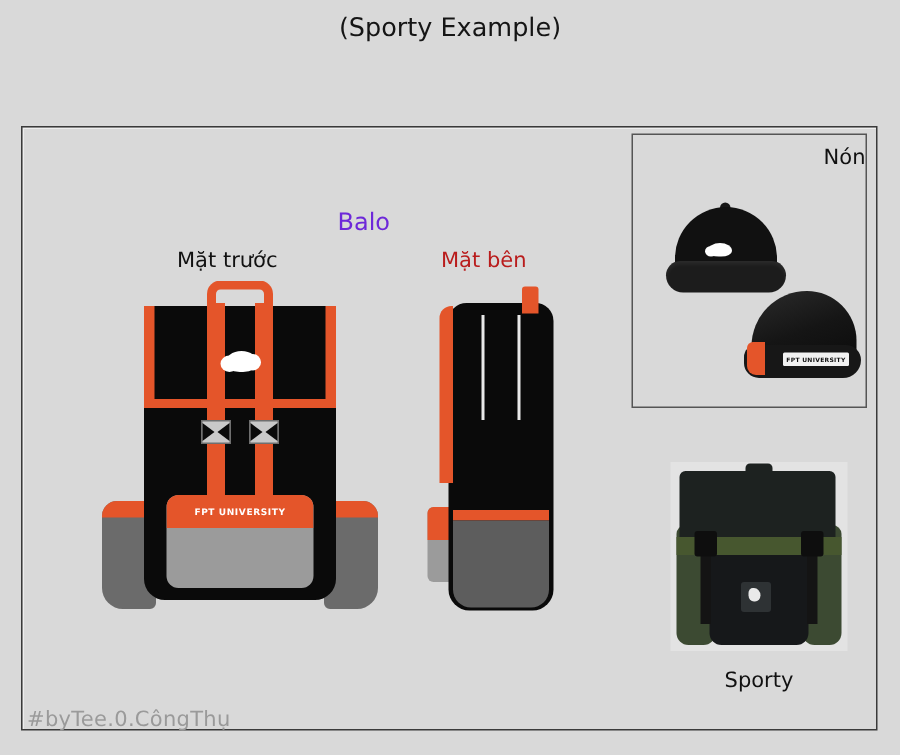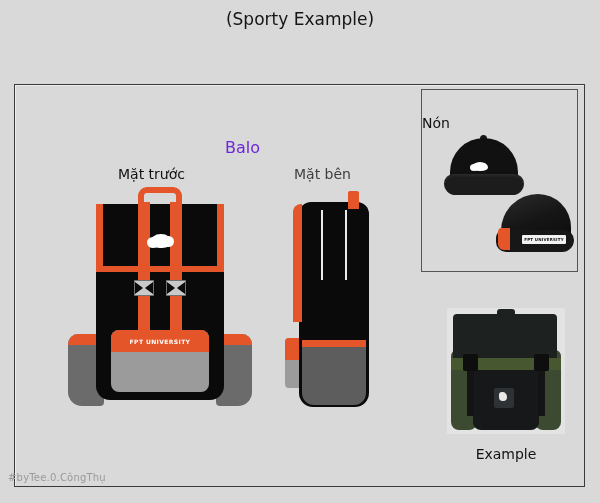--- a/index.html
+++ b/index.html
@@ -50,21 +50,21 @@
   .balo-title{
     position:absolute;left:225px;top:138px;
     font-size:16px;color:#6d28d9;
   }
   .label-front{
     position:absolute;left:118px;top:166px;
     font-size:14px;color:#111;
   }
   .label-side{
     position:absolute;left:294px;top:166px;
-    font-size:14px;color:#404040;
+    font-size:14px;color:#b91c1c;
   }
 
   
   .bp-front{
     position:absolute;left:60px;top:196px;width:200px;height:215px;
   }
   .bp-side-pocket{
     position:absolute;bottom:5px;width:36px;height:72px;
     background:#6b6b6b;
   }
@@ -178,21 +178,21 @@
     position:absolute;left:0;top:0;width:16px;height:22px;
     background:#e4552a;border-radius:4px 0 0 0;
   }
 
   
   .hat-panel{
     position:absolute;left:421px;top:89px;width:157px;height:183px;
     border:1.2px solid #555;box-sizing:border-box;background:#d9d9d9;
   }
   .hat-title{
-    position:absolute;left:0;right:0;top:25px;text-align:left;
+    position:absolute;left:0;right:0;top:7px;text-align:right;
     font-size:14px;color:#111;
   }
   
   .hat1{position:absolute;left:22px;top:48px;width:80px;height:58px;}
   .hat1-crown{
     position:absolute;left:6px;top:0;width:68px;height:44px;
     background:#111;border-radius:34px 34px 6px 6px;
   }
   .hat1-band{
     position:absolute;left:0;top:36px;width:80px;height:21px;
@@ -286,22 +286,22 @@
     position:absolute;left:50px;top:1px;width:18px;height:7px;
     background:#1d2220;border-radius:3px 3px 0 0;
   }
   .example-label{
     position:absolute;left:447px;top:446px;width:118px;text-align:center;
     font-size:14px;color:#111;
   }
 
   
   .watermark{
-    position:absolute;left:8px;top:472px;
-    font-size:10px;color:#9a9a9a;letter-spacing:.2px;
+    position:absolute;left:18px;top:472px;
+    font-size:14px;color:#9a9a9a;letter-spacing:.2px;
   }
 </style>
 </head>
 <body>
 
 <div class="page">
 
   <div class="header">
     <div class="subtitle">(Sporty Example)</div>
   </div>
@@ -376,17 +376,17 @@
       <div class="ph-front"></div>
       <div class="ph-flap"></div>
       <div class="ph-strapband"></div>
       <div class="ph-strap-l"></div>
       <div class="ph-strap-r"></div>
       <div class="ph-buckle-l"></div>
       <div class="ph-buckle-r"></div>
       <div class="ph-tag"></div>
     </div>
   </div>
-  <div class="example-label">Example</div>
+  <div class="example-label">Sporty</div>
 
   <div class="watermark">#byTee.0.CôngThụ</div>
 
 </div>
 
 </body></html>

